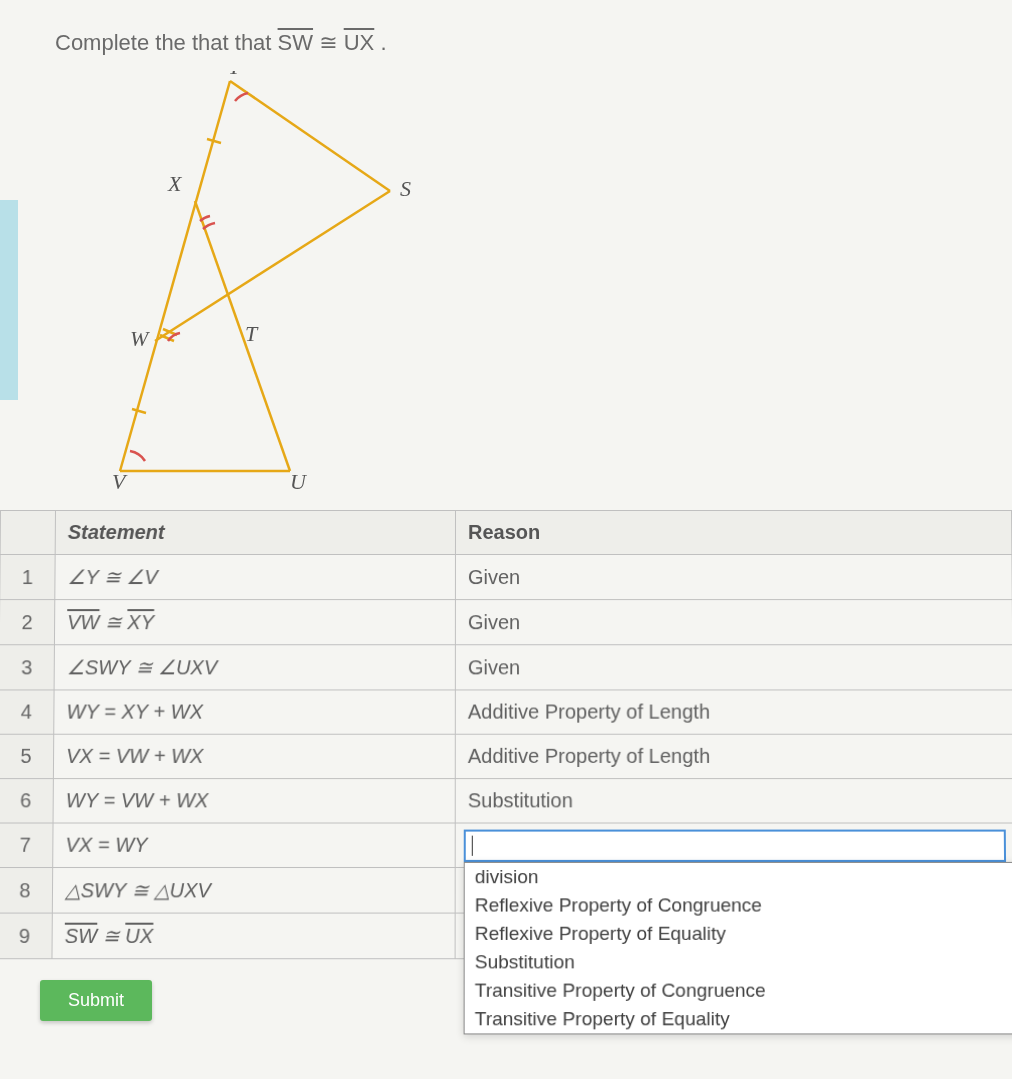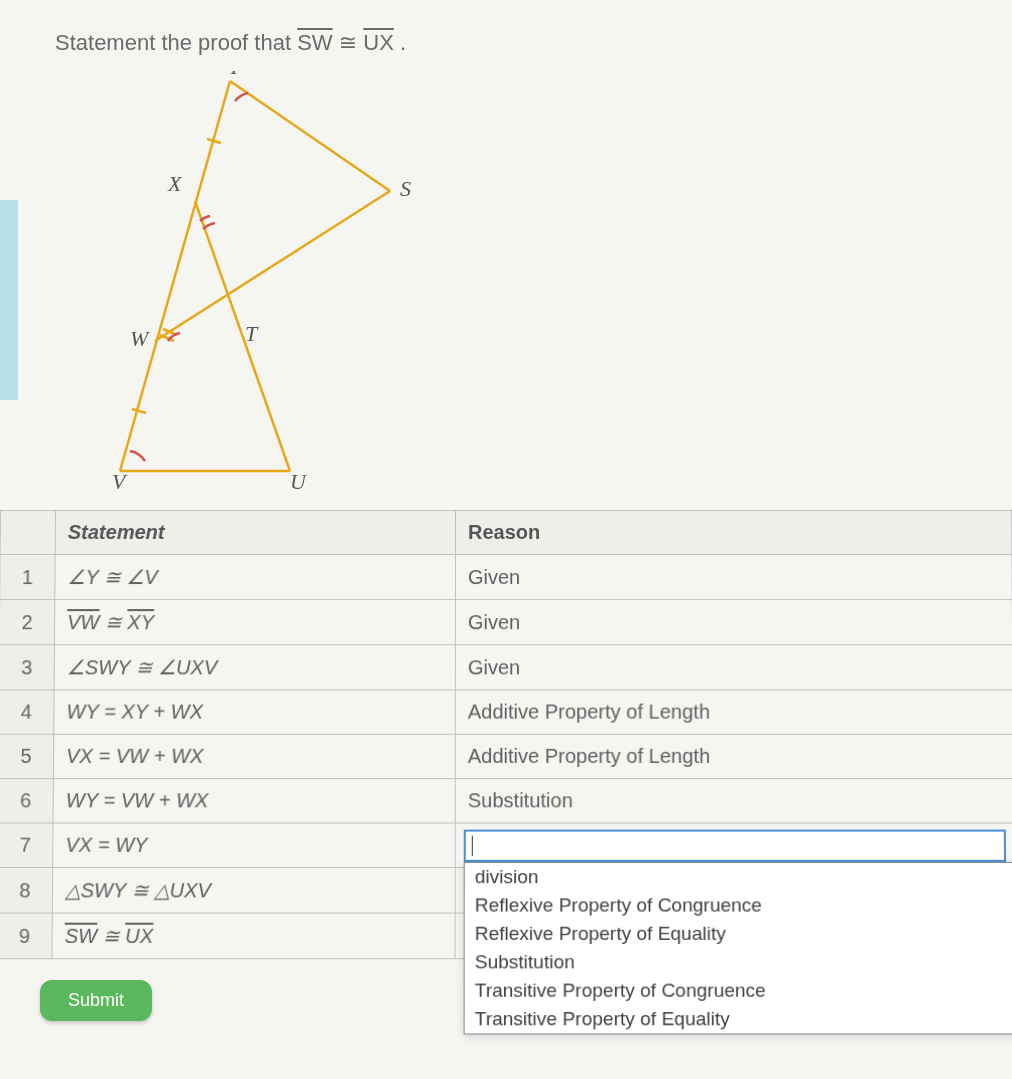--- a/index.html
+++ b/index.html
@@ -84,36 +84,36 @@
     color: #404040;
     font-style: normal;
   }
   .submit-btn {
     margin: 24px 0 0 40px;
     background: #5cb85c;
     color: #fff;
     border: none;
     padding: 10px 28px;
     font-size: 18px;
-    border-radius: 12px;
+    border-radius: 3px;
     cursor: pointer;
     box-shadow: 0 2px 4px rgba(0,0,0,0.2);
   }
   .header-corner { background: #eeeeea !important; }
   svg .pt-label { font: italic 22px "Times New Roman", serif; fill:#555; }
 </style>
 </head>
 <body>
 
 
 
 <div class="side-stripe"></div>
 
 <div class="prompt">
-  <span>Statement the proof that </span>
+  <span>Complete the that that </span>
   <span class="overline">SW</span>
   <span> ≅ </span>
   <span class="overline">UX</span>
   <span>.</span>
 </div>
 
 <div class="diagram-wrap">
   <svg width="360" height="420" viewBox="0 0 360 420">
 
     <line x1="30" y1="400" x2="140" y2="10" stroke="#e6a817" stroke-width="2.5"></line>

